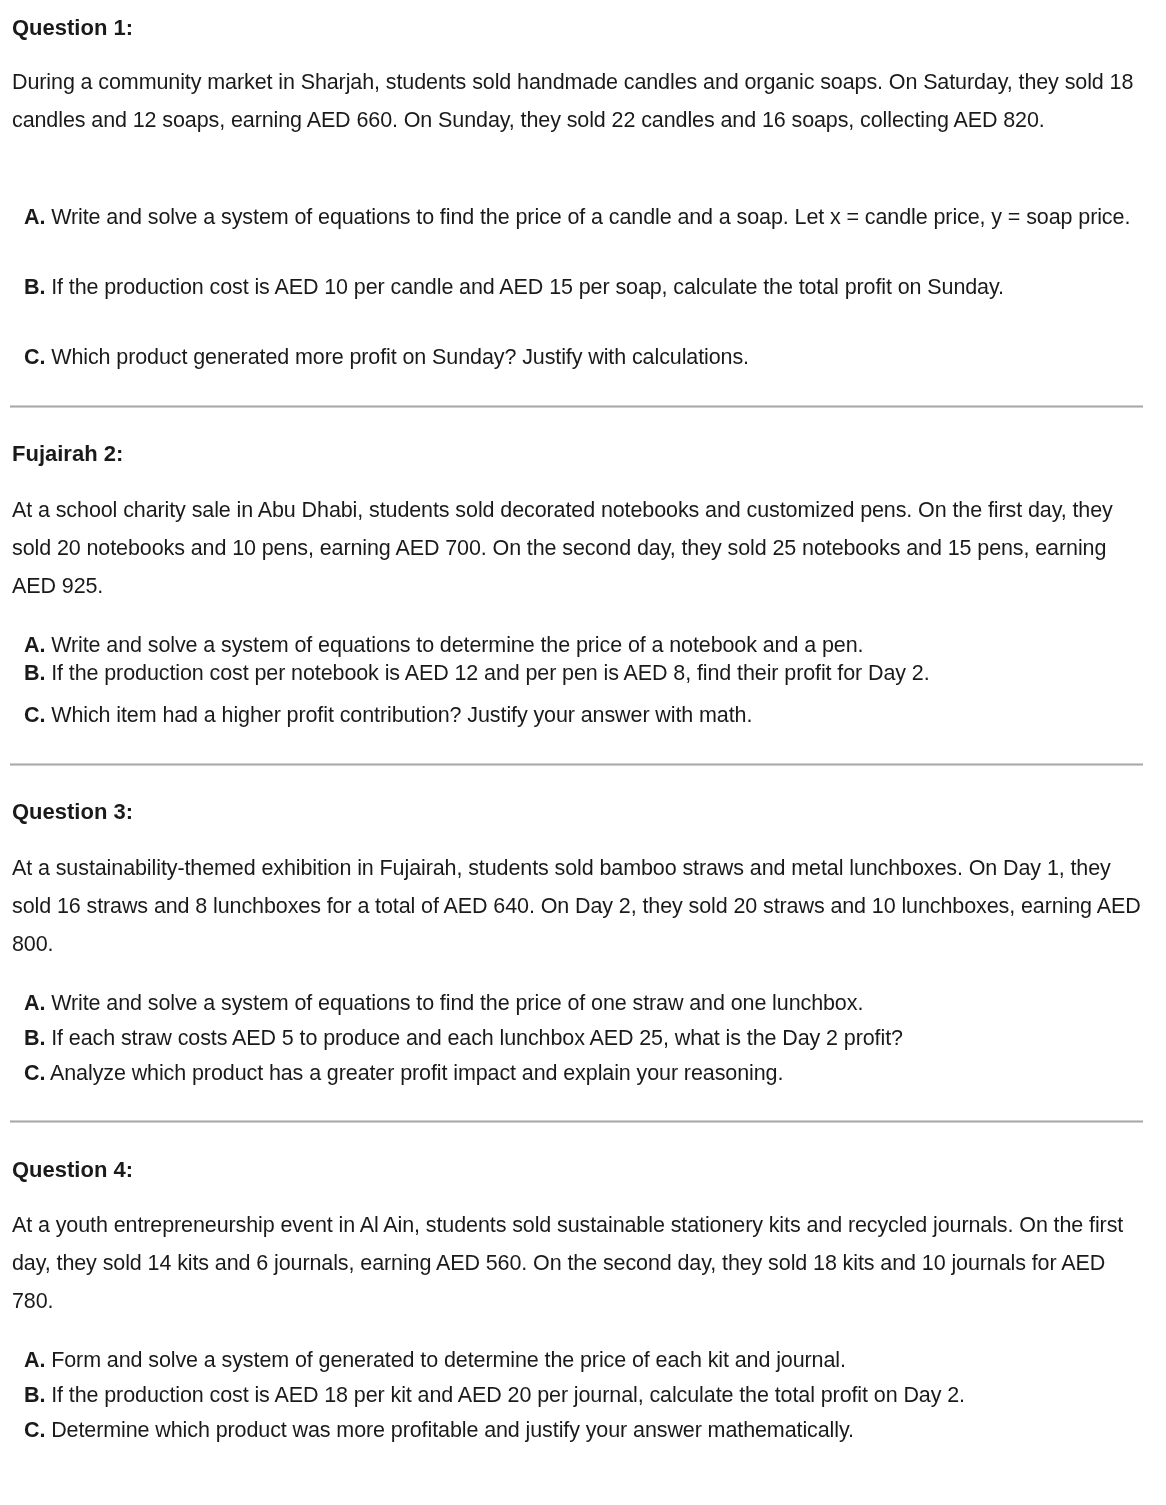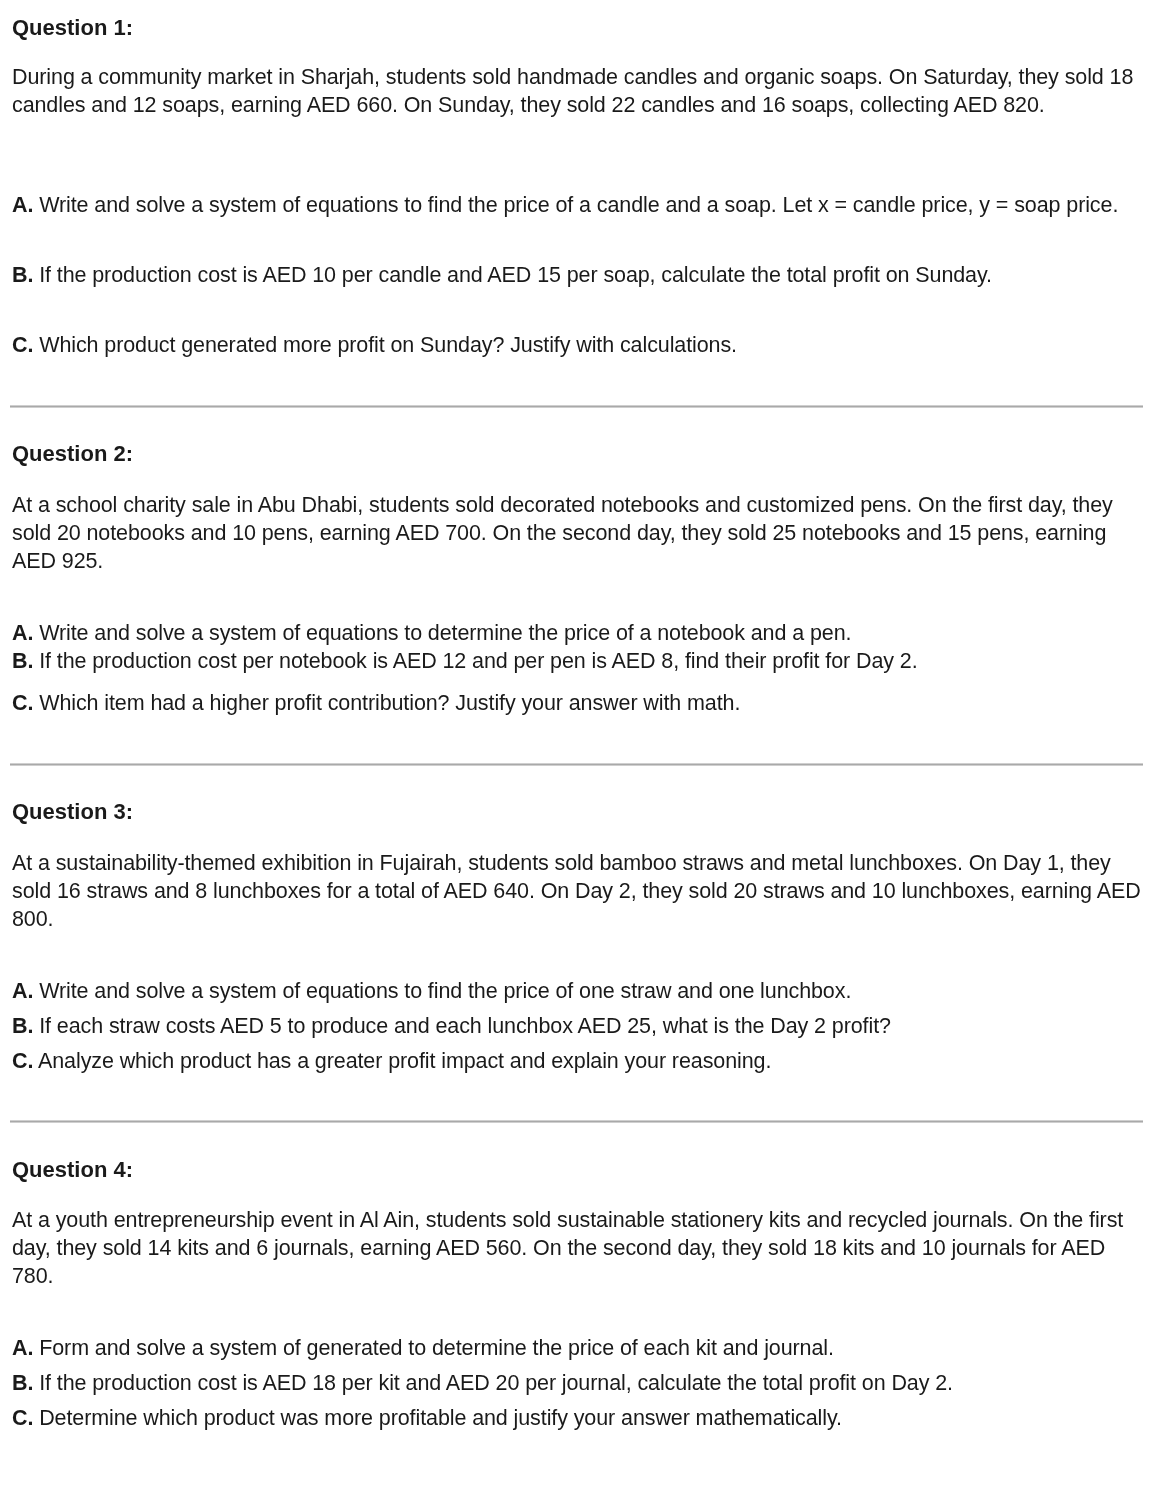--- a/index.html
+++ b/index.html
@@ -8,25 +8,25 @@
       font-family: "Liberation Sans", "DejaVu Sans", sans-serif;
       color: #1a1a1a;
     }
     .page { position: relative; width: 1166px; height: 1505px; }
     .q-title {
       position: absolute; left: 12px;
       font-weight: bold; font-size: 22px; line-height: 28px; margin: 0;
     }
     .para {
       position: absolute; left: 12px; width: 1140px;
-      font-size: 21.5px; line-height: 28px; margin: 0; letter-spacing: -0.1px;
+      font-size: 21.5px; line-height: 38px; margin: 0; letter-spacing: -0.1px;
     }
     .part {
       position: absolute; left: 12px; width: 1140px;
-      font-size: 21.5px; line-height: 35px; margin: 0; letter-spacing: -0.1px;
+      font-size: 21.5px; line-height: 35px; margin: 12px; letter-spacing: -0.1px;
     }
     .part b { font-weight: bold; }
     .rule {
       position: absolute; left: 10px; width: 1133px; height: 3px;
       background: #a9a9a9; border-top: 1px solid #cfcfcf; border-bottom: 1px solid #cfcfcf;
       box-sizing: border-box;
     }
   </style>
 </head>
 <body>
@@ -36,21 +36,21 @@
   <section>
     <h2 class="q-title" style="top:14px">Question 1:</h2>
     <p class="para" style="top:63px">During a community market in Sharjah, students sold handmade candles and organic soaps. On Saturday, they sold 18 candles and 12 soaps, earning AED 660. On Sunday, they sold 22 candles and 16 soaps, collecting AED 820.</p>
     <p class="part" style="top:188px"><b>A.</b><span> Write and solve a system of equations to find the price of a candle and a soap. Let x = candle price, y = soap price.</span></p>
     <p class="part" style="top:258px"><b>B.</b><span> If the production cost is AED 10 per candle and AED 15 per soap, calculate the total profit on Sunday.</span></p>
     <p class="part" style="top:328px"><b>C.</b><span> Which product generated more profit on Sunday? Justify with calculations.</span></p>
   </section>
   <div class="rule" style="top:405px"></div>
 
   <section>
-    <h2 class="q-title" style="top:440px">Question 2:</h2>
+    <h2 class="q-title" style="top:440px">Fujairah 2:</h2>
     <p class="para" style="top:491px">At a school charity sale in Abu Dhabi, students sold decorated notebooks and customized pens. On the first day, they sold 20 notebooks and 10 pens, earning AED 700. On the second day, they sold 25 notebooks and 15 pens, earning AED 925.</p>
     <p class="part" style="top:616px"><b>A.</b><span> Write and solve a system of equations to determine the price of a notebook and a pen.</span></p>
     <p class="part" style="top:644px"><b>B.</b><span> If the production cost per notebook is AED 12 and per pen is AED 8, find their profit for Day 2.</span></p>
     <p class="part" style="top:686px"><b>C.</b><span> Which item had a higher profit contribution? Justify your answer with math.</span></p>
   </section>
   <div class="rule" style="top:763px"></div>
 
   <section>
     <h2 class="q-title" style="top:798px">Question 3:</h2>
     <p class="para" style="top:849px">At a sustainability-themed exhibition in Fujairah, students sold bamboo straws and metal lunchboxes. On Day 1, they sold 16 straws and 8 lunchboxes for a total of AED 640. On Day 2, they sold 20 straws and 10 lunchboxes, earning AED 800.</p>

